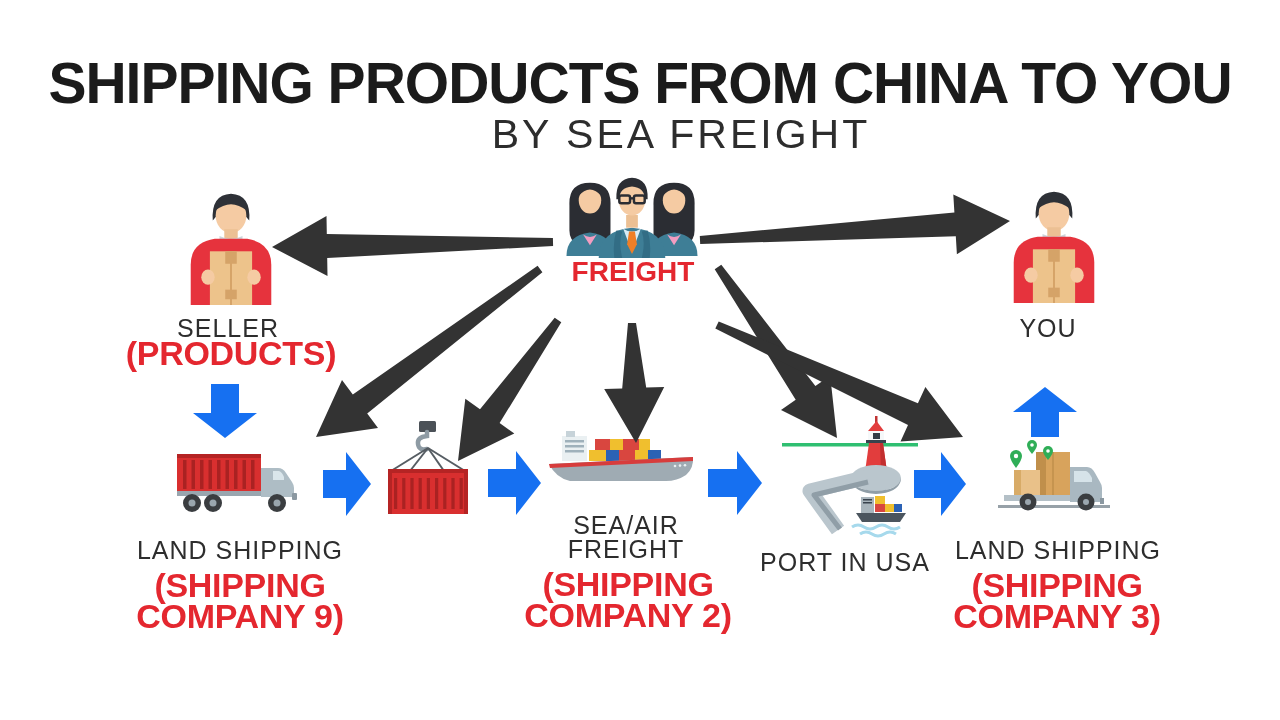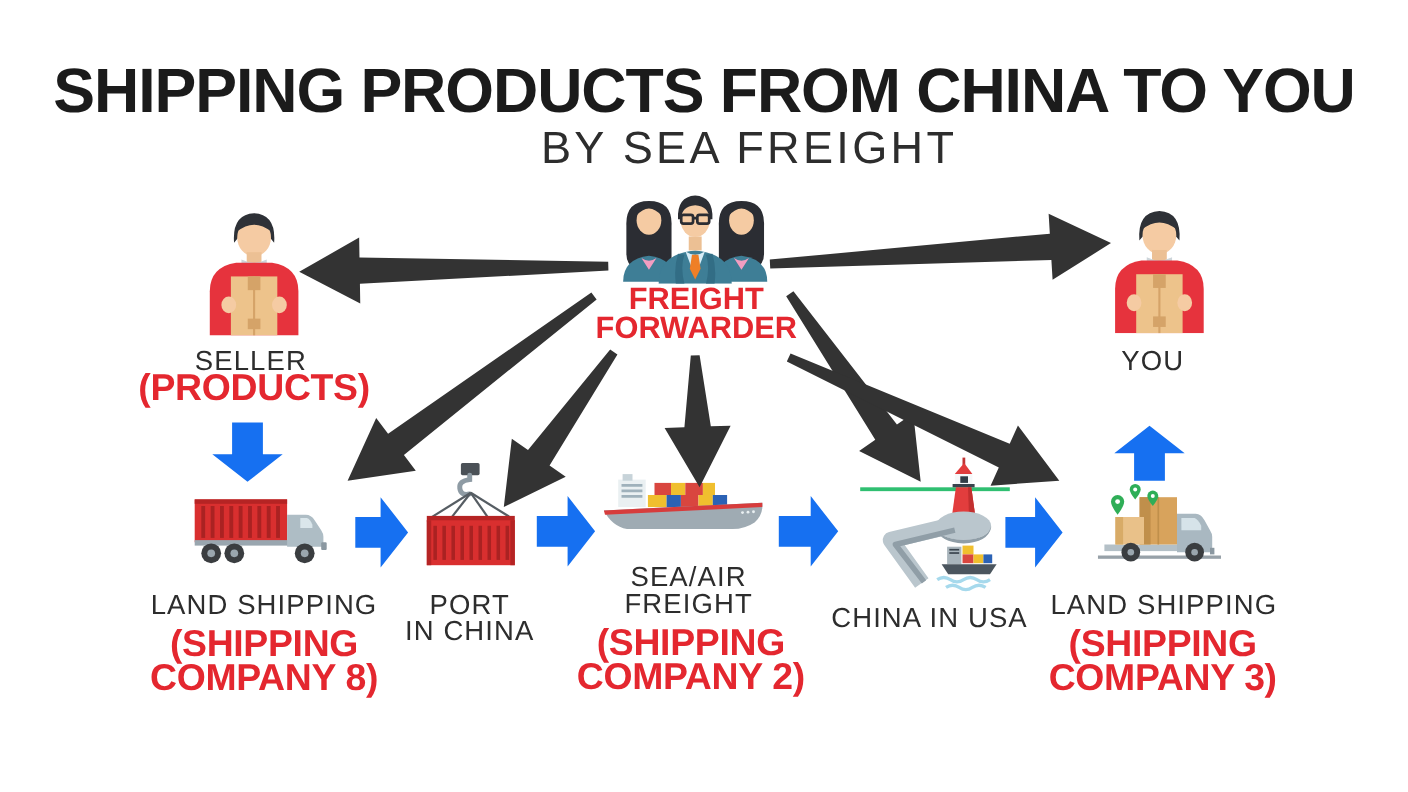--- a/index.html
+++ b/index.html
@@ -228,49 +228,44 @@
       <polygon points="211.0,384.0 211.0,413.0 193.0,413.0 225.0,438.0 257.0,413.0 239.0,413.0 239.0,384.0" fill="#1670f1"></polygon>
       <polygon points="323.0,498.0 346.0,498.0 346.0,516.0 371.0,484.0 346.0,452.0 346.0,470.0 323.0,470.0" fill="#1670f1"></polygon>
       <polygon points="488.0,497.0 516.0,497.0 516.0,515.0 541.0,483.0 516.0,451.0 516.0,469.0 488.0,469.0" fill="#1670f1"></polygon>
       <polygon points="708.0,497.0 737.0,497.0 737.0,515.0 762.0,483.0 737.0,451.0 737.0,469.0 708.0,469.0" fill="#1670f1"></polygon>
       <polygon points="914.0,498.0 941.0,498.0 941.0,516.0 966.0,484.0 941.0,452.0 941.0,470.0 914.0,470.0" fill="#1670f1"></polygon>
       <polygon points="1059.0,437.0 1059.0,412.0 1077.0,412.0 1045.0,387.0 1013.0,412.0 1031.0,412.0 1031.0,437.0" fill="#1670f1"></polygon>
     </svg>
 
   <div class="redcap ff" style="left:633px;top:259px">
     <div>FREIGHT</div>
-    <div>FORWARDER</div>
   </div>
 
   <div class="cap" style="left:228px;top:316px">SELLER</div>
   <div class="redcap" style="left:231px;top:338px">(PRODUCTS)</div>
 
   <div class="cap" style="left:1048px;top:316px">YOU</div>
 
   <div class="cap" style="left:240px;top:538px">LAND SHIPPING</div>
   <div class="redcap" style="left:240px;top:570px">
     <div>(SHIPPING</div>
-    <div>COMPANY 8)</div>
-  </div>
-
-  <div class="cap" style="left:427px;top:538px">
-    <div>PORT</div>
-    <div>IN CHINA</div>
-  </div>
+    <div>COMPANY 9)</div>
+  </div>
+
 
   <div class="cap" style="left:626px;top:513px">
     <div>SEA/AIR</div>
     <div>FREIGHT</div>
   </div>
   <div class="redcap" style="left:628px;top:569px">
     <div>(SHIPPING</div>
     <div>COMPANY 2)</div>
   </div>
 
-  <div class="cap" style="left:845px;top:550px">CHINA IN USA</div>
+  <div class="cap" style="left:845px;top:550px">PORT IN USA</div>
 
   <div class="cap" style="left:1058px;top:538px">LAND SHIPPING</div>
   <div class="redcap" style="left:1057px;top:570px">
     <div>(SHIPPING</div>
     <div>COMPANY 3)</div>
   </div>
 
 </div>
 
 </body></html>

